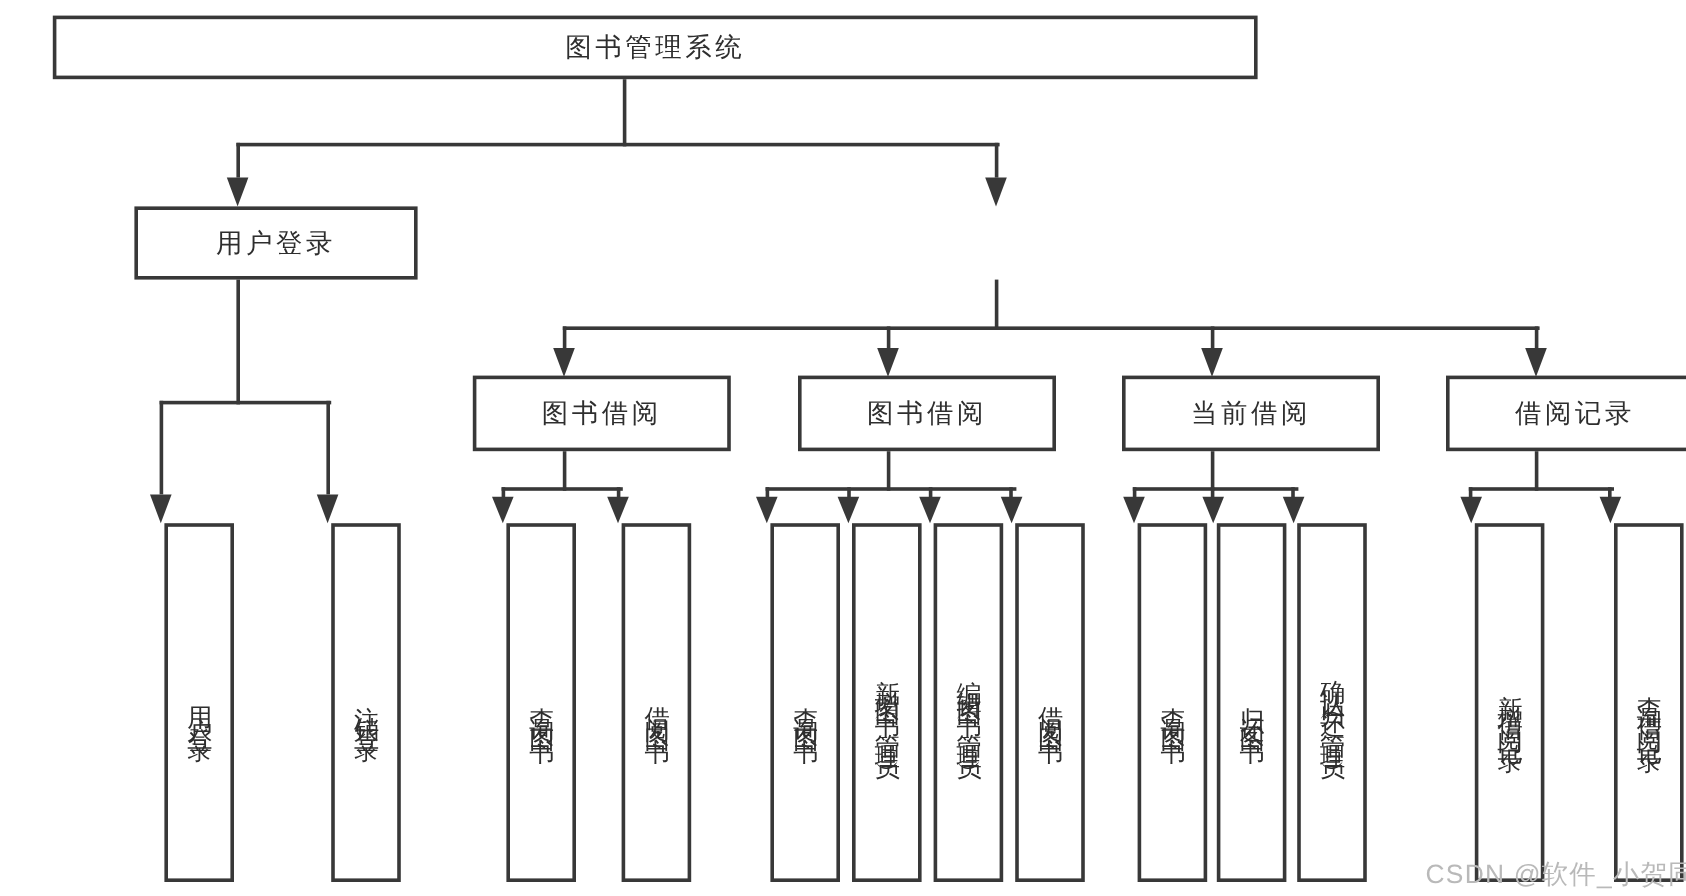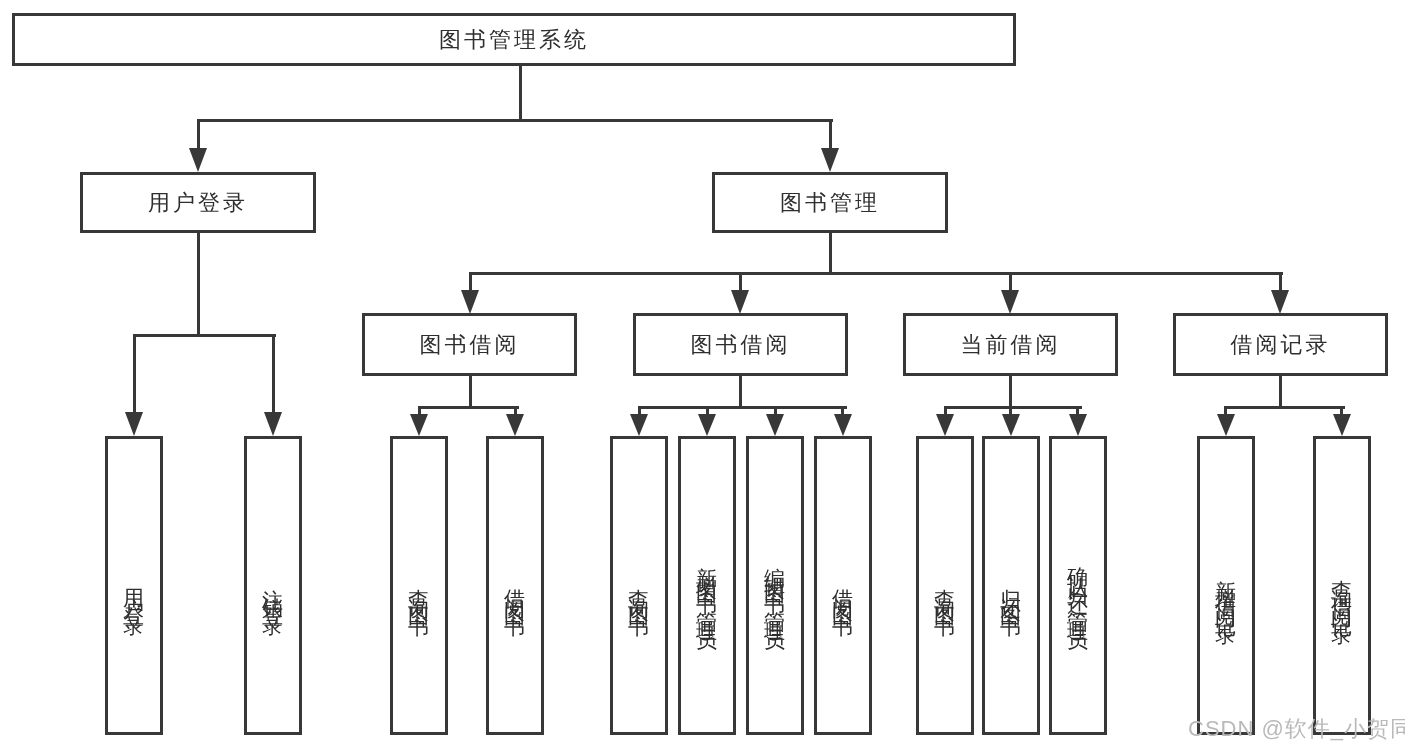--- a/index.html
+++ b/index.html
@@ -10,20 +10,21 @@
   }
   html,body{margin:0;padding:0;background:var(--background);}
   .stage{
     position:relative;width:1405px;height:747px;background:var(--background);
     overflow:hidden;font-family:"Liberation Sans","DejaVu Sans",sans-serif;
   }
   .box{
     position:absolute;box-sizing:border-box;border:3px solid var(--line);
     background:#fff;display:flex;align-items:center;justify-content:center;
     color:var(--text);
+    margin-left:32px;
   }
   .hbox{font-size:22px;letter-spacing:3px;white-space:nowrap;font-weight:400;}
   .leaf span{
     writing-mode:vertical-rl;text-orientation:mixed;
     font-size:21px;letter-spacing:9px;line-height:1;margin-bottom:-9px;
   }
   .line{position:absolute;background:var(--line);}
   .arrow{position:absolute;width:0;height:0;border-left:9px solid transparent;border-right:9px solid transparent;}
   .a24{border-top:24px solid var(--line);}
   .a22{border-top:22px solid var(--line);}
@@ -33,21 +34,20 @@
   }
 </style>
 </head>
 <body>
 
 <div class="stage">
 
   <div class="box hbox" style="left:12px;top:13px;width:1004px;height:53px">图书管理系统</div>
 
   <div class="box hbox" style="left:80px;top:172px;width:236px;height:61px">用户登录</div>
-  <div class="box hbox" style="left:712px;top:172px;width:236px;height:61px">图书管理</div>
 
   <div class="box hbox" style="left:362px;top:313px;width:215px;height:63px">图书借阅</div>
   <div class="box hbox" style="left:903px;top:313px;width:215px;height:63px">当前借阅</div>
   <div class="box hbox" style="left:633px;top:313px;width:215px;height:63px">图书借阅</div>
   <div class="box hbox" style="left:1173px;top:313px;width:215px;height:63px">借阅记录</div>
 
   <div class="box leaf" style="left:105px;top:436px;width:58px;height:299px">
       <span>用户登录</span>
     </div>
   <div class="box leaf" style="left:244px;top:436px;width:58px;height:299px">

